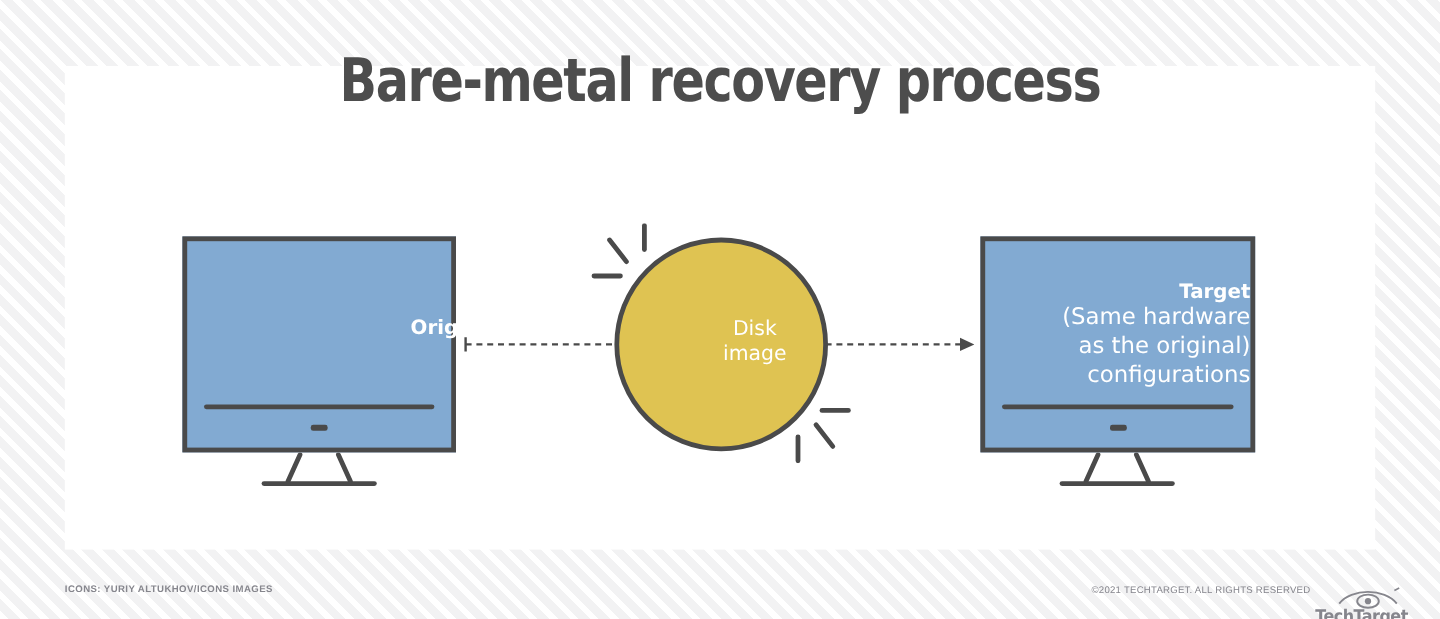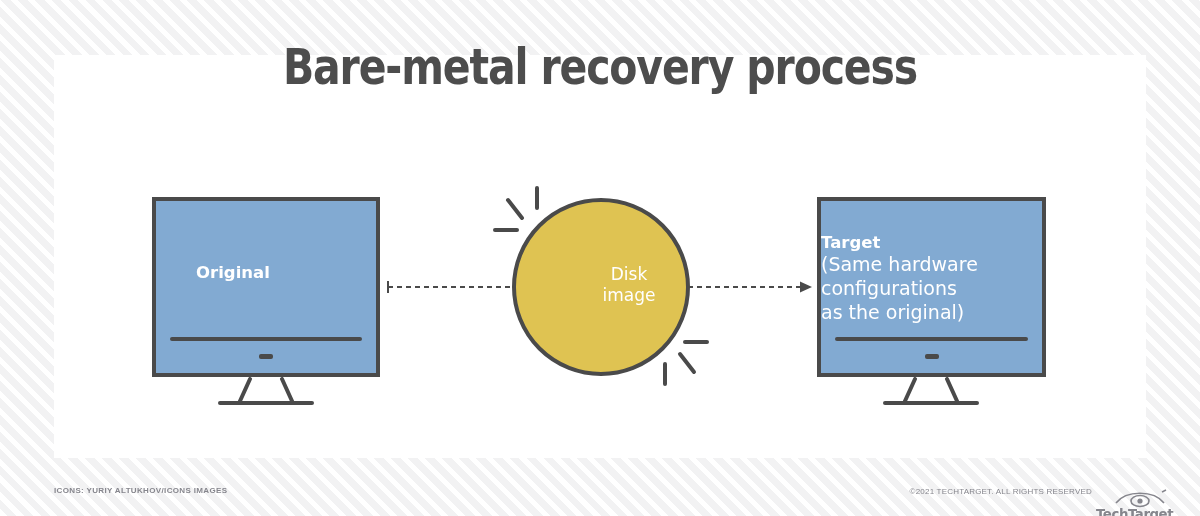--- a/index.html
+++ b/index.html
@@ -69,21 +69,21 @@
     background: #82aad2;
     border: 4px solid #4a4a4a;
   }
   .monitor.left  { left: 152px; top: 197px; }
   .monitor.right { left: 817px; top: 197px; width: 229px; }
 
   .screen-text {
     position: absolute;
     left: 0;
     width: 100%;
-    text-align: left;
+    text-align: right;
     color: #ffffff;
     font-family: "DejaVu Sans", sans-serif;
     line-height: 1.24;
   }
   .screen-text .head {
     display: block;
     font-weight: bold;
     font-size: 16.5px;
   }
   .screen-text .sub {
@@ -268,22 +268,22 @@
     <svg width="124" height="18" viewBox="0 0 124 18">
       <line x1="0" y1="9" x2="113" y2="9" stroke="#4a4a4a" stroke-width="2" stroke-dasharray="5 4"></line>
       <polygon points="112,3.5 124,9 112,14.5" fill="#4a4a4a"></polygon>
     </svg>
   </div>
 
   <div class="monitor right">
     <div class="screen-text">
       <span class="head">Target</span>
       <span class="sub">(Same hardware</span>
+      <span class="sub">as the original)</span>
       <span class="sub">configurations</span>
-      <span class="sub">as the original)</span>
     </div>
     <div class="screen-line"></div>
     <div class="screen-dash"></div>
   </div>
   <div class="stand right">
     <svg width="120" height="34" viewBox="0 0 120 34">
       <line x1="44" y1="2" x2="34" y2="24" stroke="#4a4a4a" stroke-width="4" stroke-linecap="round"></line>
       <line x1="76" y1="2" x2="86" y2="24" stroke="#4a4a4a" stroke-width="4" stroke-linecap="round"></line>
       <line x1="14" y1="26" x2="106" y2="26" stroke="#4a4a4a" stroke-width="4" stroke-linecap="round"></line>
     </svg>

